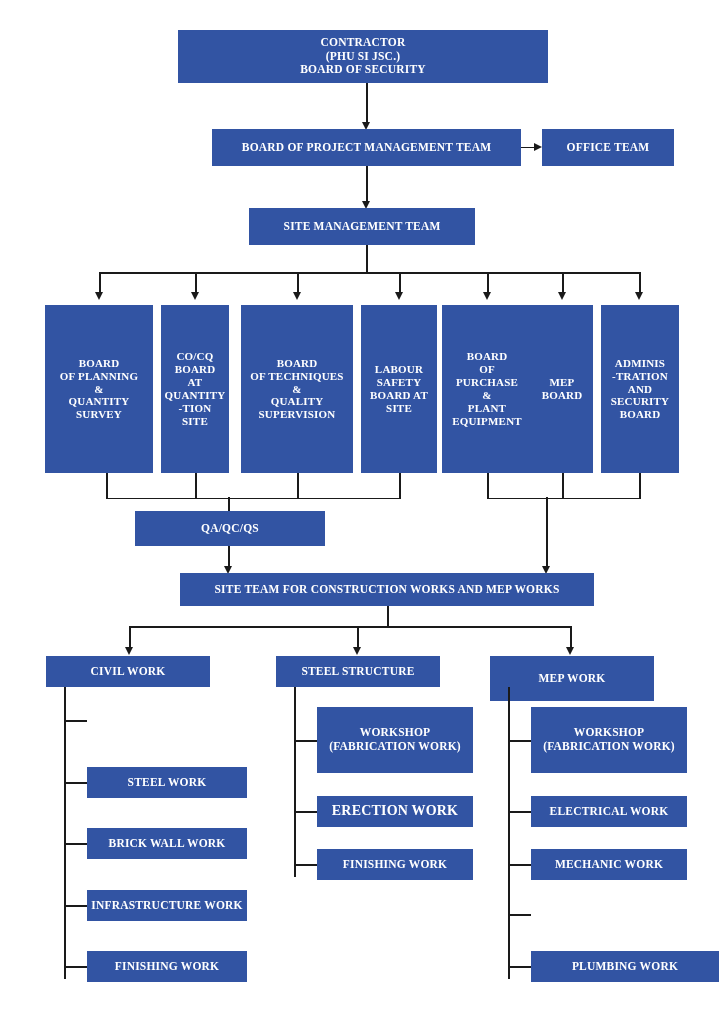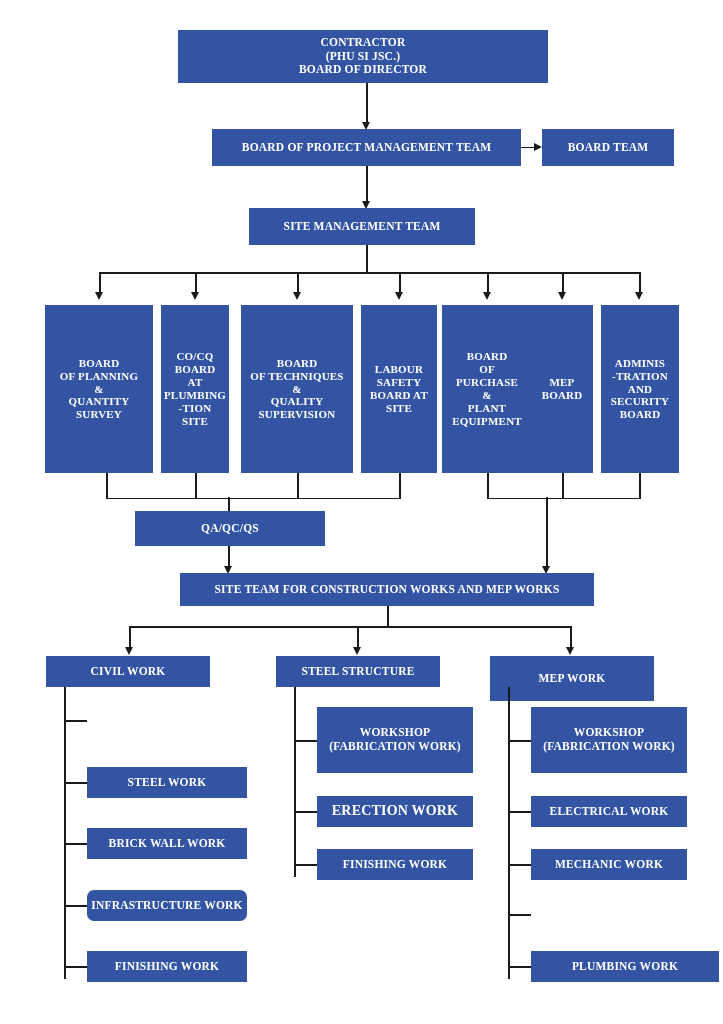--- a/index.html
+++ b/index.html
@@ -60,27 +60,27 @@
     border-left: 8px solid #1a1a1a;
   }
 </style>
 </head>
 <body>
 
 <div id="chart">
 
   <div class="node" style="left:178px; top:30px; width:370px; height:53px; font-size:11.5px;">CONTRACTOR
 (PHU SI JSC.)
-BOARD OF DIRECTOR</div>
+BOARD OF SECURITY</div>
 
   <div class="vline" style="left:366px; top:83px; height:42px;"></div>
   <div class="arrow-down" style="left:361.5px; top:122px;"></div>
 
   <div class="node" style="left:212px; top:129px; width:309px; height:37px; font-size:11.5px;">BOARD OF PROJECT MANAGEMENT TEAM</div>
-  <div class="node" style="left:542px; top:129px; width:132px; height:37px; font-size:11.5px;">BOARD TEAM</div>
+  <div class="node" style="left:542px; top:129px; width:132px; height:37px; font-size:11.5px;">OFFICE TEAM</div>
 
   <div class="hline" style="left:521px; top:146.5px; width:14px;"></div>
   <div class="arrow-right" style="left:534px; top:143px;"></div>
 
   <div class="vline" style="left:366px; top:166px; height:38px;"></div>
   <div class="arrow-down" style="left:361.5px; top:201px;"></div>
 
   <div class="node" style="left:249px; top:208px; width:226px; height:37px; font-size:11.5px;">SITE MANAGEMENT TEAM</div>
 
   <div class="vline" style="left:366px; top:245px; height:28px;"></div>
@@ -108,21 +108,21 @@
   <div class="arrow-down" style="left:635.3px; top:292px;"></div>
 
   <div class="node" style="left:45px;  top:305px; width:108px; height:168px; font-size:11px;">BOARD
 OF PLANNING
 &amp;
 QUANTITY
 SURVEY</div>
   <div class="node" style="left:161px; top:305px; width:68px;  height:168px; font-size:11px;">CO/CQ
 BOARD
 AT
-PLUMBING
+QUANTITY
 -TION
 SITE</div>
   <div class="node" style="left:241px; top:305px; width:112px; height:168px; font-size:11px;">BOARD
 OF TECHNIQUES
 &amp;
 QUALITY
 SUPERVISION</div>
   <div class="node" style="left:361px; top:305px; width:76px;  height:168px; font-size:11px;">LABOUR
 SAFETY
 BOARD AT
@@ -181,21 +181,21 @@
 
   <div class="vline" style="left:64px; top:687px; height:292px;"></div>
   <div class="hline" style="left:64px; top:720px; width:23px;"></div>
   <div class="hline" style="left:64px; top:782px; width:23px;"></div>
   <div class="hline" style="left:64px; top:843px; width:23px;"></div>
   <div class="hline" style="left:64px; top:905px; width:23px;"></div>
   <div class="hline" style="left:64px; top:966px; width:23px;"></div>
 
   <div class="node" style="left:87px; top:767px; width:160px; height:31px; font-size:11.5px;">STEEL WORK</div>
   <div class="node" style="left:87px; top:828px; width:160px; height:31px; font-size:11.5px;">BRICK WALL WORK</div>
-  <div class="node" style="left:87px; top:890px; width:160px; height:31px; font-size:11.5px;border-radius:7px;">INFRASTRUCTURE WORK</div>
+  <div class="node" style="left:87px; top:890px; width:160px; height:31px; font-size:11.5px;">INFRASTRUCTURE WORK</div>
   <div class="node" style="left:87px; top:951px; width:160px; height:31px; font-size:11.5px;">FINISHING WORK</div>
 
   <div class="vline" style="left:294px; top:687px; height:190px;"></div>
   <div class="hline" style="left:294px; top:740px; width:23px;"></div>
   <div class="hline" style="left:294px; top:811px; width:23px;"></div>
   <div class="hline" style="left:294px; top:864px; width:23px;"></div>
 
   <div class="node" style="left:317px; top:707px; width:156px; height:66px; font-size:11.5px;">WORKSHOP
 (FABRICATION WORK)</div>
   <div class="node" style="left:317px; top:796px; width:156px; height:31px; font-size:14px;">ERECTION WORK</div>

